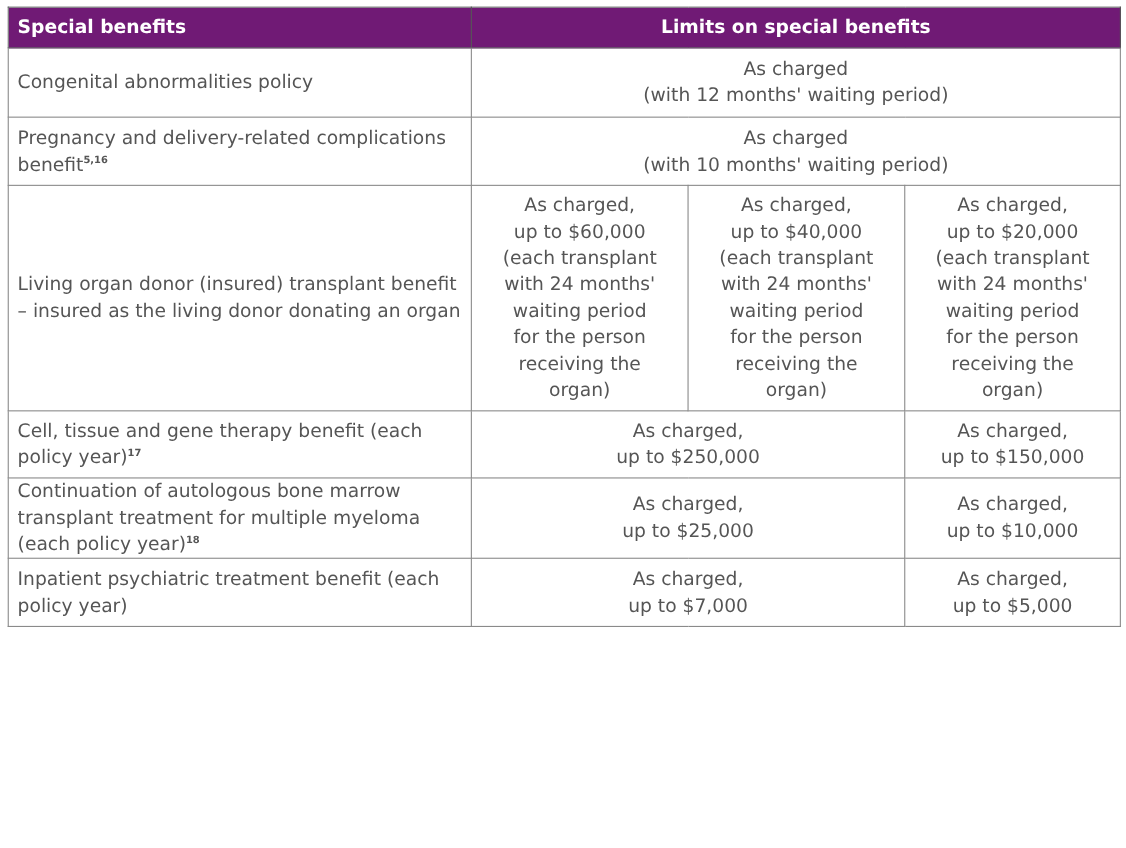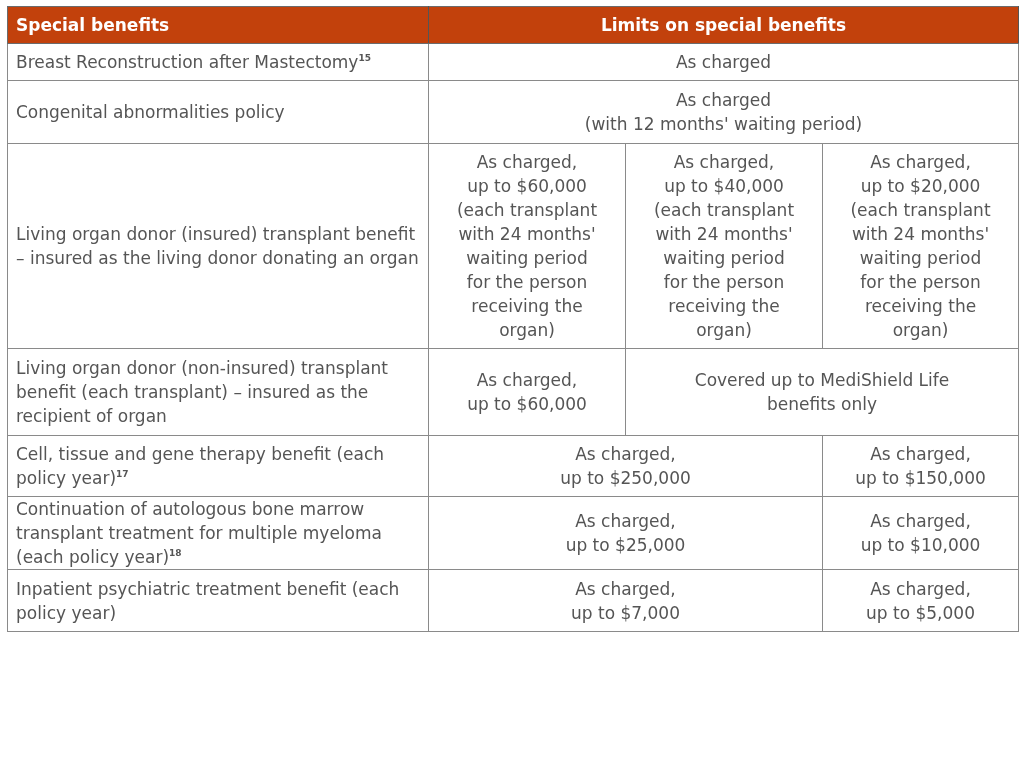--- a/index.html
+++ b/index.html
@@ -7,21 +7,21 @@
          font-family: "DejaVu Sans", "Liberation Sans", sans-serif; color: #555555; }
   table.benefits {
     position: absolute; left: 7px; top: 6px; width: 1011px;
     border-collapse: collapse; table-layout: fixed;
     font-size: 17px; line-height: 24px;
   }
   table.benefits th, table.benefits td {
     border: 1.5px solid #8a8a8a; padding: 0 8px; vertical-align: middle;
   }
   table.benefits thead th {
-    background: #c2410c; color: #ffffff; font-weight: bold; height: 36px;
+    background: #701a75; color: #ffffff; font-weight: bold; height: 36px;
     border-color: #6a6b6d; border-right: 1.5px solid #555;
   }
   th.col-benefit { text-align: left; }
   th.col-limits { text-align: center; margin-top: 24px; }
   td.name { text-align: left; }
   td.lim { text-align: center; white-space: pre-line; }
   sup { font-size: 9px; font-weight: bold; vertical-align: super; line-height: 0; }
 </style>
 </head>
 <body>
@@ -33,28 +33,29 @@
     <col style="width:197px">
     <col style="width:196px">
   </colgroup>
   <thead>
     <tr>
       <th class="col-benefit">Special benefits</th>
       <th class="col-limits" colspan="3">Limits on special benefits</th>
     </tr>
   </thead>
   <tbody>
-    <tr style="height:37px">
-      <td class="name"><span>Breast Reconstruction after Mastectomy</span><sup>15</sup></td>
-      <td class="lim" colspan="3">As charged</td>
-    </tr>
     <tr style="height:63px">
       <td class="name"><span>Congenital abnormalities policy</span></td>
       <td class="lim" colspan="3">As charged
 (with 12 months' waiting period)</td>
+    </tr>
+    <tr style="height:62px">
+      <td class="name"><span>Pregnancy and delivery-related complications benefit</span><sup>5,16</sup></td>
+      <td class="lim" colspan="3">As charged
+(with 10 months' waiting period)</td>
     </tr>
     <tr style="height:205px">
       <td class="name"><span>Living organ donor (insured) transplant benefit – insured as the living donor donating an organ</span></td>
       <td class="lim">As charged,
 up to $60,000
 (each transplant
 with 24 months'
 waiting period
 for the person
 receiving the
@@ -69,27 +70,20 @@
 organ)</td>
       <td class="lim">As charged,
 up to $20,000
 (each transplant
 with 24 months'
 waiting period
 for the person
 receiving the
 organ)</td>
     </tr>
-    <tr style="height:87px">
-      <td class="name"><span>Living organ donor (non-insured) transplant benefit (each transplant) – insured as the recipient of organ</span></td>
-      <td class="lim">As charged,
-up to $60,000</td>
-      <td class="lim" colspan="2">Covered up to MediShield Life
-benefits only</td>
-    </tr>
     <tr style="height:61px">
       <td class="name"><span>Cell, tissue and gene therapy benefit (each policy year)</span><sup>17</sup></td>
       <td class="lim" colspan="2">As charged,
 up to $250,000</td>
       <td class="lim">As charged,
 up to $150,000</td>
     </tr>
     <tr style="height:68px">
       <td class="name"><span>Continuation of autologous bone marrow transplant treatment for multiple myeloma (each policy year)</span><sup>18</sup></td>
       <td class="lim" colspan="2">As charged,

